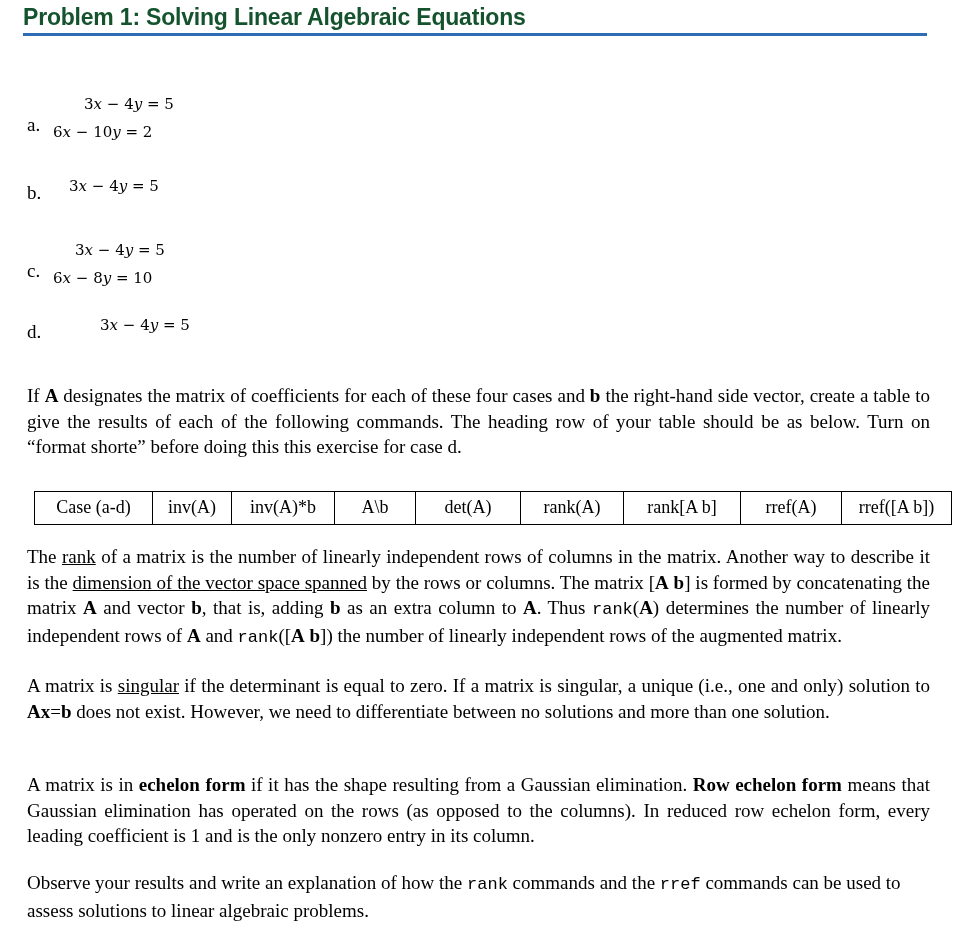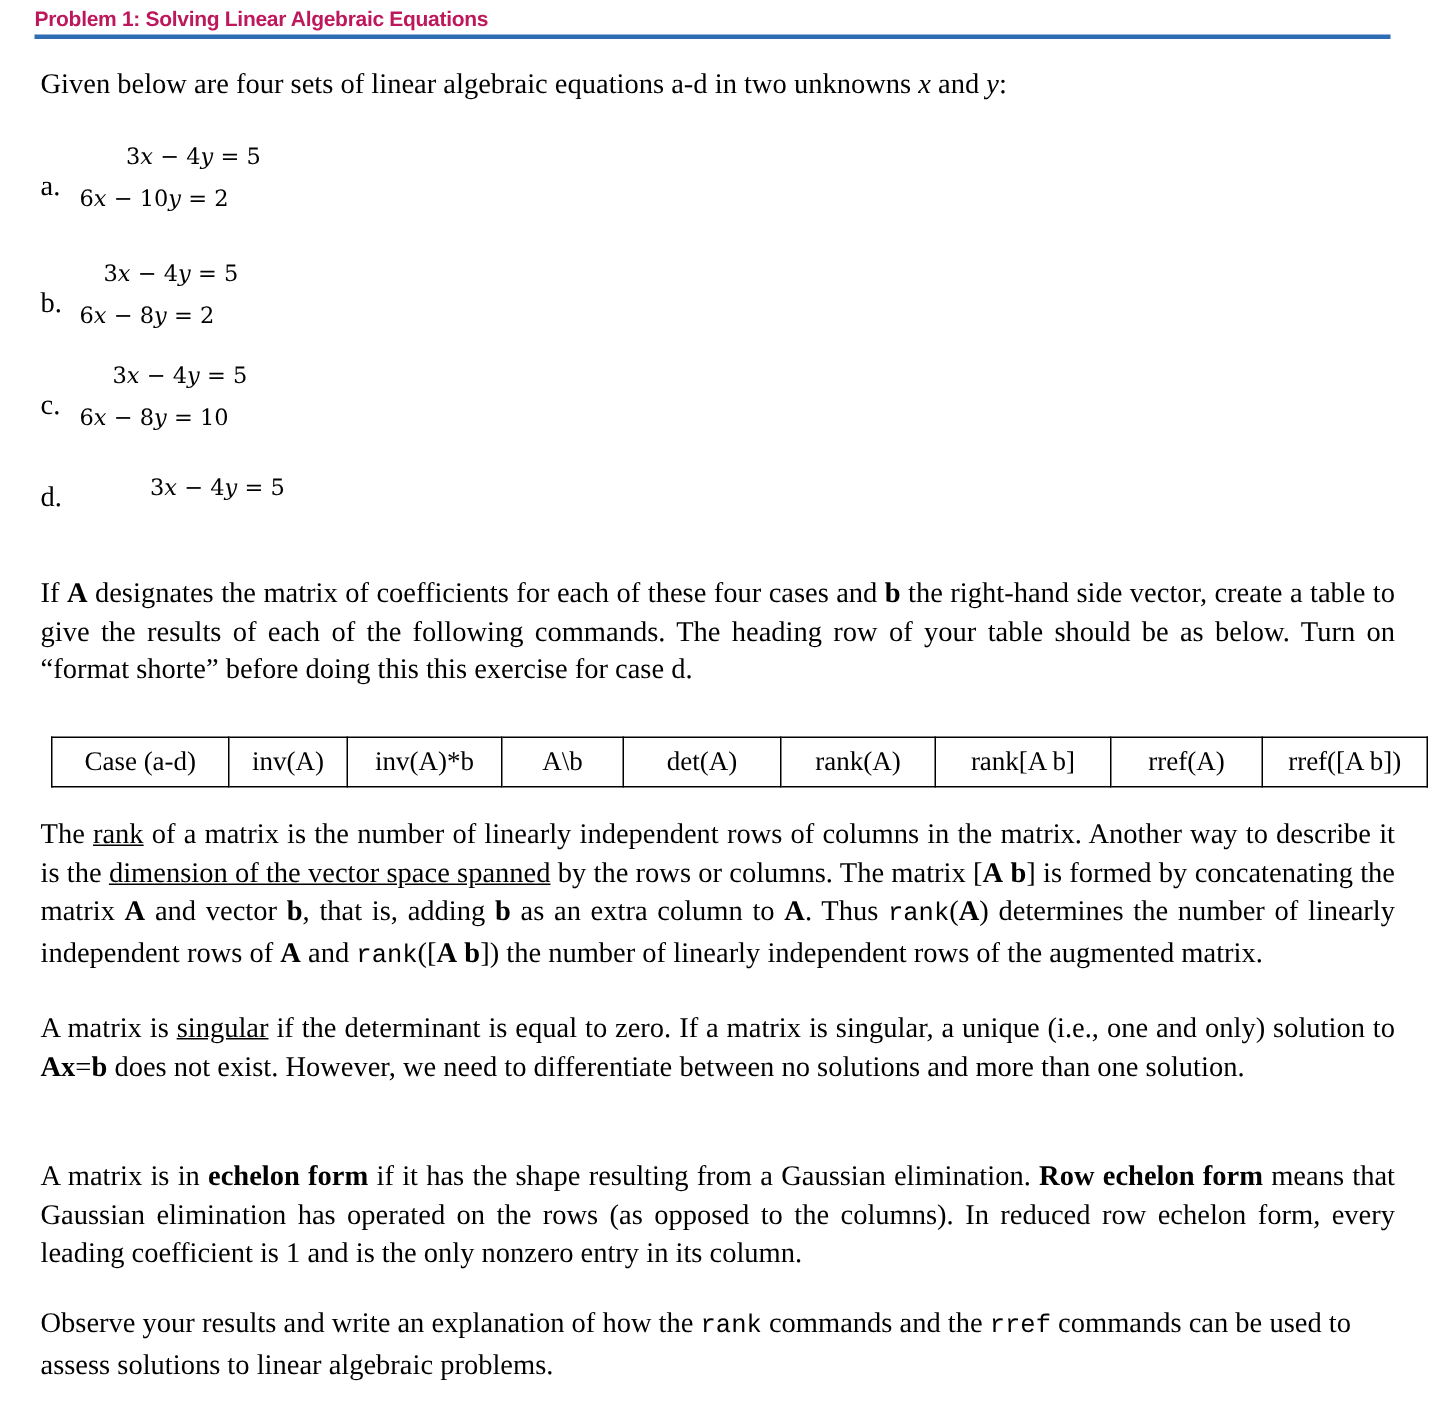--- a/index.html
+++ b/index.html
@@ -25,23 +25,23 @@
   
   .heading-wrap {
     position: absolute;
     left: 23px;
     top: 4px;
     width: 904px;
   }
   .heading-title {
     font-family: "Liberation Sans", "DejaVu Sans", sans-serif;
     font-weight: bold;
-    font-size: 14px;
+    font-size: 23px;
     letter-spacing: -0.2px;
-    color: #be185d;
+    color: #14532d;
     line-height: 1.15;
     white-space: nowrap;
   }
   .heading-rule {
     margin-top: 3px;
     height: 3px;
     background: #2E6DB4;
     width: 904px;
   }
 
@@ -138,37 +138,33 @@
 </head>
 <body>
 
 <div class="page">
 
   <div class="heading-wrap">
     <div class="heading-title">Problem 1: Solving Linear Algebraic Equations</div>
     <div class="heading-rule"></div>
   </div>
 
-  <div class="body-text intro noj">
-    <span>Given below are four sets of linear algebraic equations a-d in two unknowns </span><span class="it">x</span><span> and </span><span class="it">y</span><span>:</span>
-  </div>
 
   <div class="eq-group eq-a">
     <div class="eq-label">a.</div>
     <div class="eq-lines">
       <div class="ln ln1"><span>3</span><span class="v">x</span><span> − </span><span>4</span><span class="v">y</span><span> = </span><span>5</span></div>
       <div class="ln ln2"><span>6</span><span class="v">x</span><span> − </span><span>10</span><span class="v">y</span><span> = </span><span>2</span></div>
     </div>
   </div>
 
   <div class="eq-group eq-b">
     <div class="eq-label">b.</div>
     <div class="eq-lines">
       <div class="ln ln1"><span>3</span><span class="v">x</span><span> − </span><span>4</span><span class="v">y</span><span> = </span><span>5</span></div>
-      <div class="ln ln2"><span>6</span><span class="v">x</span><span> − </span><span>8</span><span class="v">y</span><span> = </span><span>2</span></div>
     </div>
   </div>
 
   <div class="eq-group eq-c">
     <div class="eq-label">c.</div>
     <div class="eq-lines">
       <div class="ln ln1"><span>3</span><span class="v">x</span><span> − </span><span>4</span><span class="v">y</span><span> = </span><span>5</span></div>
       <div class="ln ln2"><span>6</span><span class="v">x</span><span> − </span><span>8</span><span class="v">y</span><span> = </span><span>10</span></div>
     </div>
   </div>

